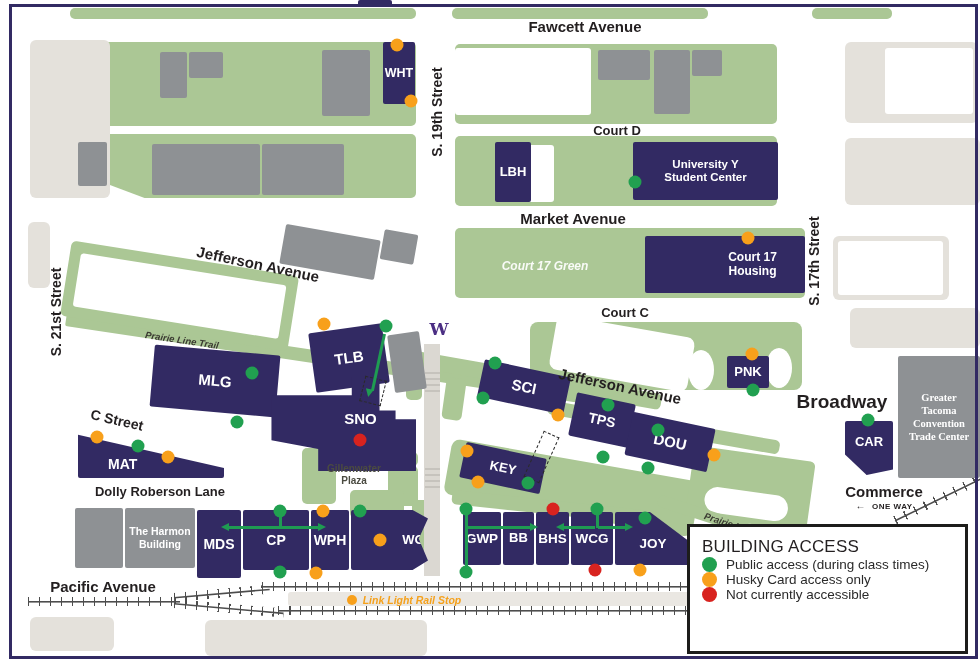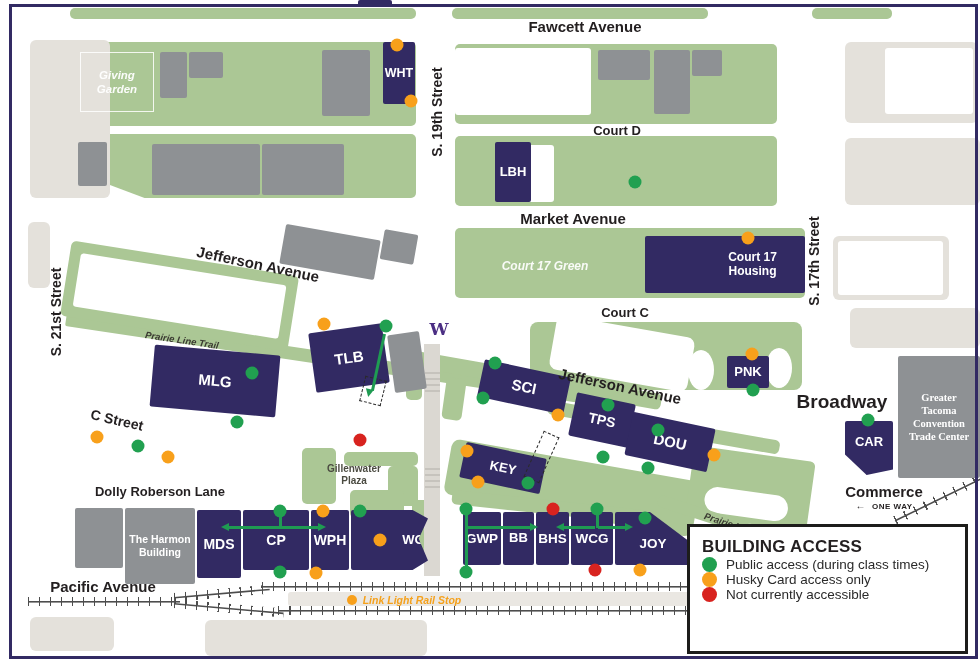--- a/index.html
+++ b/index.html
@@ -23,21 +23,21 @@
                      linear-gradient(#4d4d4d,#4d4d4d);
     background-size:auto,100% 1.6px;background-position:0 0,0 50%;background-repeat:repeat,no-repeat;}
   .platform{position:absolute;background:#eae7e2;border-radius:3px;z-index:3;}
   .cross{position:absolute;border:1.5px dashed #2b2b2b;z-index:16;}
   .hatch{position:absolute;z-index:4;background:repeating-linear-gradient(0deg,#c6c3bd 0 2px,transparent 2px 6px);}
   .aline{position:absolute;background:#1f9b52;z-index:17;}
   .ah{position:absolute;width:0;height:0;z-index:17;}
   .path{position:absolute;background:#dbd8d2;z-index:3;}
   #legend{position:absolute;left:687px;top:524px;width:281px;height:130px;background:#fff;
           border:3px solid #1d1d1b;z-index:50;box-sizing:border-box;padding:10px 12px;}
-  #legend .title{font-size:17px;font-weight:bold;letter-spacing:.2px;}
+  #legend .title{font-size:17px;font-weight:normal;letter-spacing:.2px;}
   .leg-item{display:flex;align-items:center;gap:9px;font-size:13.5px;color:#2a2a2a;}
   .leg-dot{width:15px;height:15px;border-radius:50%;flex:0 0 auto;}
   #border{position:absolute;left:9px;top:4px;width:963px;height:649px;border:3px solid #322a63;
           z-index:60;pointer-events:none;}
 </style>
 </head>
 <body>
 
 <div id="stage">
 
@@ -103,72 +103,78 @@
   <div class="grayb" style="left:78px;top:142px;width:29px;height:44px;"></div>
   <div class="grayb" style="left:152px;top:144px;width:108px;height:51px;"></div>
   <div class="grayb" style="left:262px;top:144px;width:82px;height:51px;"></div>
   <div class="grayb" style="left:598px;top:50px;width:52px;height:30px;"></div>
   <div class="grayb" style="left:654px;top:50px;width:36px;height:64px;"></div>
   <div class="grayb" style="left:692px;top:50px;width:30px;height:26px;"></div>
   <div class="grayb" style="left:282px;top:232px;width:96px;height:40px;transform:rotate(10deg);"></div>
   <div class="grayb" style="left:382px;top:232px;width:34px;height:30px;transform:rotate(10deg);"></div>
   <div class="grayb" style="left:391px;top:333px;width:32px;height:58px;transform:rotate(-8deg);"></div>
   <div class="grayb" style="left:75px;top:508px;width:48px;height:60px;"></div>
-  <div class="grayb" style="left:125px;top:508px;width:70px;height:76px;display:flex;flex-direction:column;align-items:center;justify-content:center;color:#fff;font-weight:bold;font-size:10.5px;line-height:1.2;">
+  <div class="grayb" style="left:125px;top:508px;width:70px;height:60px;display:flex;flex-direction:column;align-items:center;justify-content:center;color:#fff;font-weight:bold;font-size:10.5px;line-height:1.2;">
     <span>The Harmon</span>
     <span>Building</span>
   </div>
   <div class="grayb" style="left:898px;top:356px;width:82px;height:122px;display:flex;flex-direction:column;align-items:center;justify-content:center;color:#fff;font-weight:bold;font-size:10.5px;line-height:1.25;text-align:center;font-family:Liberation Serif, serif;">
     <span>Greater</span>
     <span>Tacoma</span>
     <span>Convention</span>
     <span>Trade Center</span>
   </div>
 
   <div class="white" style="left:455px;top:48px;width:136px;height:67px;"></div>
   <div class="white" style="left:528px;top:145px;width:26px;height:57px;"></div>
   <div class="white" style="left:552px;top:326px;width:140px;height:55px;transform:rotate(10deg);border-radius:8px;"></div>
   <div class="white" style="left:688px;top:350px;width:26px;height:40px;border-radius:50%;"></div>
   <div class="white" style="left:766px;top:348px;width:26px;height:40px;border-radius:50%;"></div>
 
-  <div class="abs" style="left:80px;top:52px;width:72px;height:58px;border:1.5px solid rgba(255,255,255,.85);z-index:6;display:flex;flex-direction:column;align-items:center;justify-content:center;color:rgba(255,255,255,.95);font-weight:bold;font-style:italic;font-size:11.5px;line-height:1.25;">
-    <span>Giving</span>
-    <span>Garden</span>
-  </div>
 
   <div class="bld" style="left:383px;top:42px;width:32px;height:62px;font-size:12.5px;">
       <span>WHT</span>
     </div>
   <div class="bld" style="left:495px;top:142px;width:36px;height:60px;font-size:13px;">
       <span>LBH</span>
     </div>
+  <div class="bld" style="left:633px;top:142px;width:145px;height:58px;font-size:11.5px;flex-direction:column;">
+    <span>University Y</span>
+    <span>Student Center</span>
+  </div>
   <div class="bld" style="left:645px;top:236px;width:160px;height:57px;font-size:12px;flex-direction:column;padding-left:55px;box-sizing:border-box;">
     <span>Court 17</span>
     <span>Housing</span>
   </div>
   <div class="bld" style="left:312px;top:328px;width:74px;height:60px;font-size:15px;transform:rotate(-8deg);">
       <span>TLB</span>
     </div>
   <div class="bld" style="left:152px;top:350px;width:126px;height:62px;font-size:15px;transform:rotate(5deg);">
       <span>MLG</span>
     </div>
+  <div class="bld" style="left:270px;top:376px;width:146px;height:96px;font-size:15px;clip-path:polygon(1% 20%,56% 20%,56% 1%,75% 1%,75% 36%,86% 36%,86% 45%,100% 45%,100% 99%,33% 99%,33% 76%,1% 67%);">
+    <span style="position:absolute;left:62%;top:45%;transform:translate(-50%,-50%);">SNO</span>
+  </div>
   <div class="bld" style="left:480px;top:368px;width:88px;height:38px;font-size:15px;transform:rotate(12deg);">
       <span>SCI</span>
     </div>
   <div class="bld" style="left:572px;top:398px;width:60px;height:44px;font-size:14px;transform:rotate(12deg);">
       <span>TPS</span>
     </div>
   <div class="bld" style="left:628px;top:420px;width:84px;height:44px;font-size:15px;transform:rotate(12deg);">
       <span>DOU</span>
     </div>
   <div class="bld" style="left:727px;top:356px;width:42px;height:32px;font-size:13px;">
       <span>PNK</span>
     </div>
   <div class="bld" style="left:845px;top:421px;width:48px;height:54px;font-size:13px;clip-path:polygon(0 0,100% 0,100% 90%,45% 100%,0 62%);padding-bottom:12px;box-sizing:border-box;">
       <span>CAR</span>
+    </div>
+  <div class="bld" style="left:78px;top:432px;width:146px;height:46px;font-size:14px;clip-path:polygon(0 6%,100% 78%,100% 100%,0 100%);justify-content:flex-start;align-items:flex-end;padding:0 0 6px 30px;box-sizing:border-box;">
+      <span>MAT</span>
     </div>
   <div class="bld" style="left:462px;top:450px;width:82px;height:36px;font-size:13px;transform:rotate(12deg);">
       <span>KEY</span>
     </div>
   <div class="bld" style="left:197px;top:510px;width:44px;height:68px;font-size:14px;">
       <span>MDS</span>
     </div>
   <div class="bld" style="left:243px;top:510px;width:66px;height:60px;font-size:14px;">
       <span>CP</span>
     </div>

